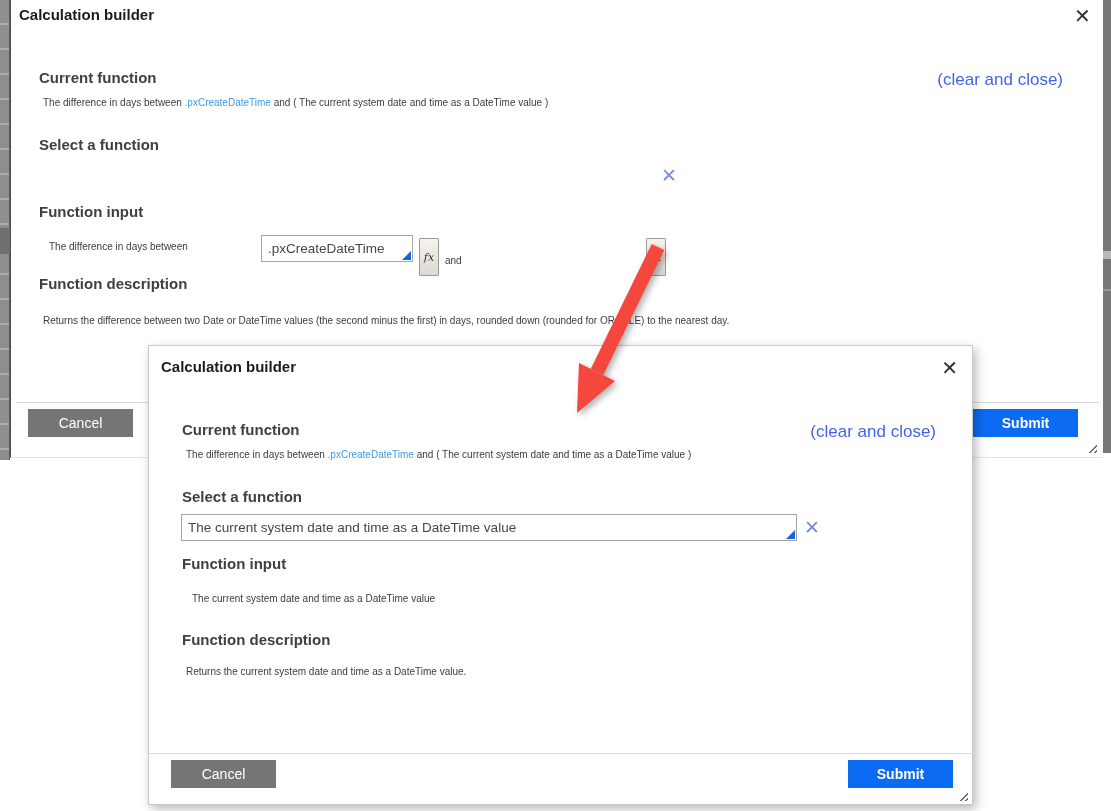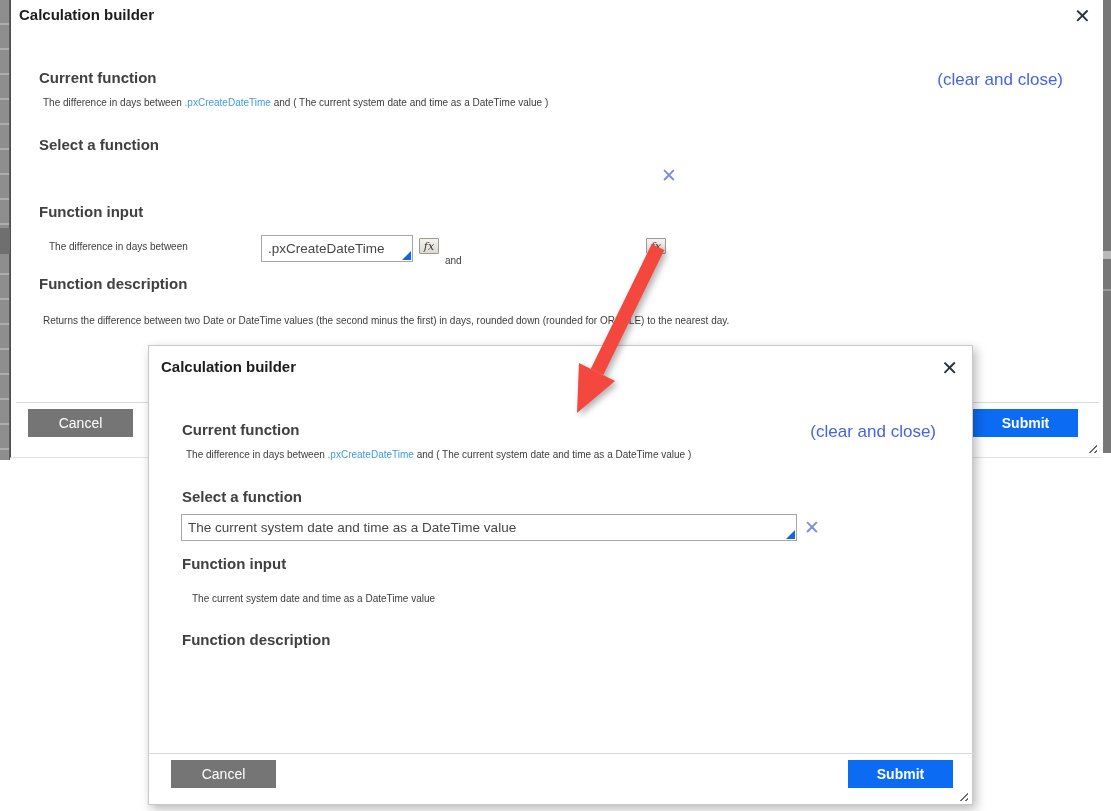--- a/index.html
+++ b/index.html
@@ -82,21 +82,21 @@
     position: absolute; right: 1px; bottom: 1px; width: 0; height: 0;
     border-left: 9px solid transparent;
     border-bottom: 9px solid var(--corner_blue);
   }
   .clear-x {
     position: absolute; font-size: 19px; color: #7b8ce4;
     line-height: 1; cursor: pointer;
   }
 
   .fx-btn {
-    position: absolute; width: 20px; height: 16px;
+    position: absolute; width: 20px; height: 38px;
     border: 1px solid #9d9a94; border-radius: 1px;
     background: linear-gradient(#f6f3ef, #ddd9d2);
     font-family: "DejaVu Serif", serif; font-style: italic;
     font-size: 11px; color: #333;
     display: flex; align-items: center; justify-content: center;
     cursor: pointer;
   }
 
   .footer-line { position: absolute; height: 0; border-top: 1px solid #d9d9d9; }
 
@@ -179,20 +179,21 @@
     <div class="combo" style="left:32px; top:168px; width:616px;">
       <input type="text" value="The current system date and time as a DateTime value" style="">
       <div class="corner-tri"></div>
     </div>
     <div class="clear-x" style="left:655px; top:172px;">✕</div>
 
     <div class="section-h" style="left:33px; top:209px;">Function input</div>
     <div class="body-text" style="left:43px; top:247px;">The current system date and time as a DateTime value</div>
 
     <div class="section-h" style="left:33px; top:285px;">Function description</div>
+    <div class="body-text" style="left:37px; top:320px;">Returns the current system date and time as a DateTime value.</div>
 
     <div class="footer-line" style="left:0; top:407px; width:825px;"></div>
     <button class="btn btn-cancel" style="left:22px; top:414px;">Cancel</button>
     <button class="btn btn-submit" style="right:19px; top:414px;">Submit</button>
     <div class="grip" style="right:4px; bottom:3px;"></div>
   </div>
 
   <svg class="arrow-overlay" viewBox="0 0 1111 811" xmlns="http://www.w3.org/2000/svg">
     <line x1="658" y1="247" x2="597" y2="372" stroke="#f4473e" stroke-width="14"></line>
     <polygon points="577,413 615,381 579,363" fill="#f4473e"></polygon>

